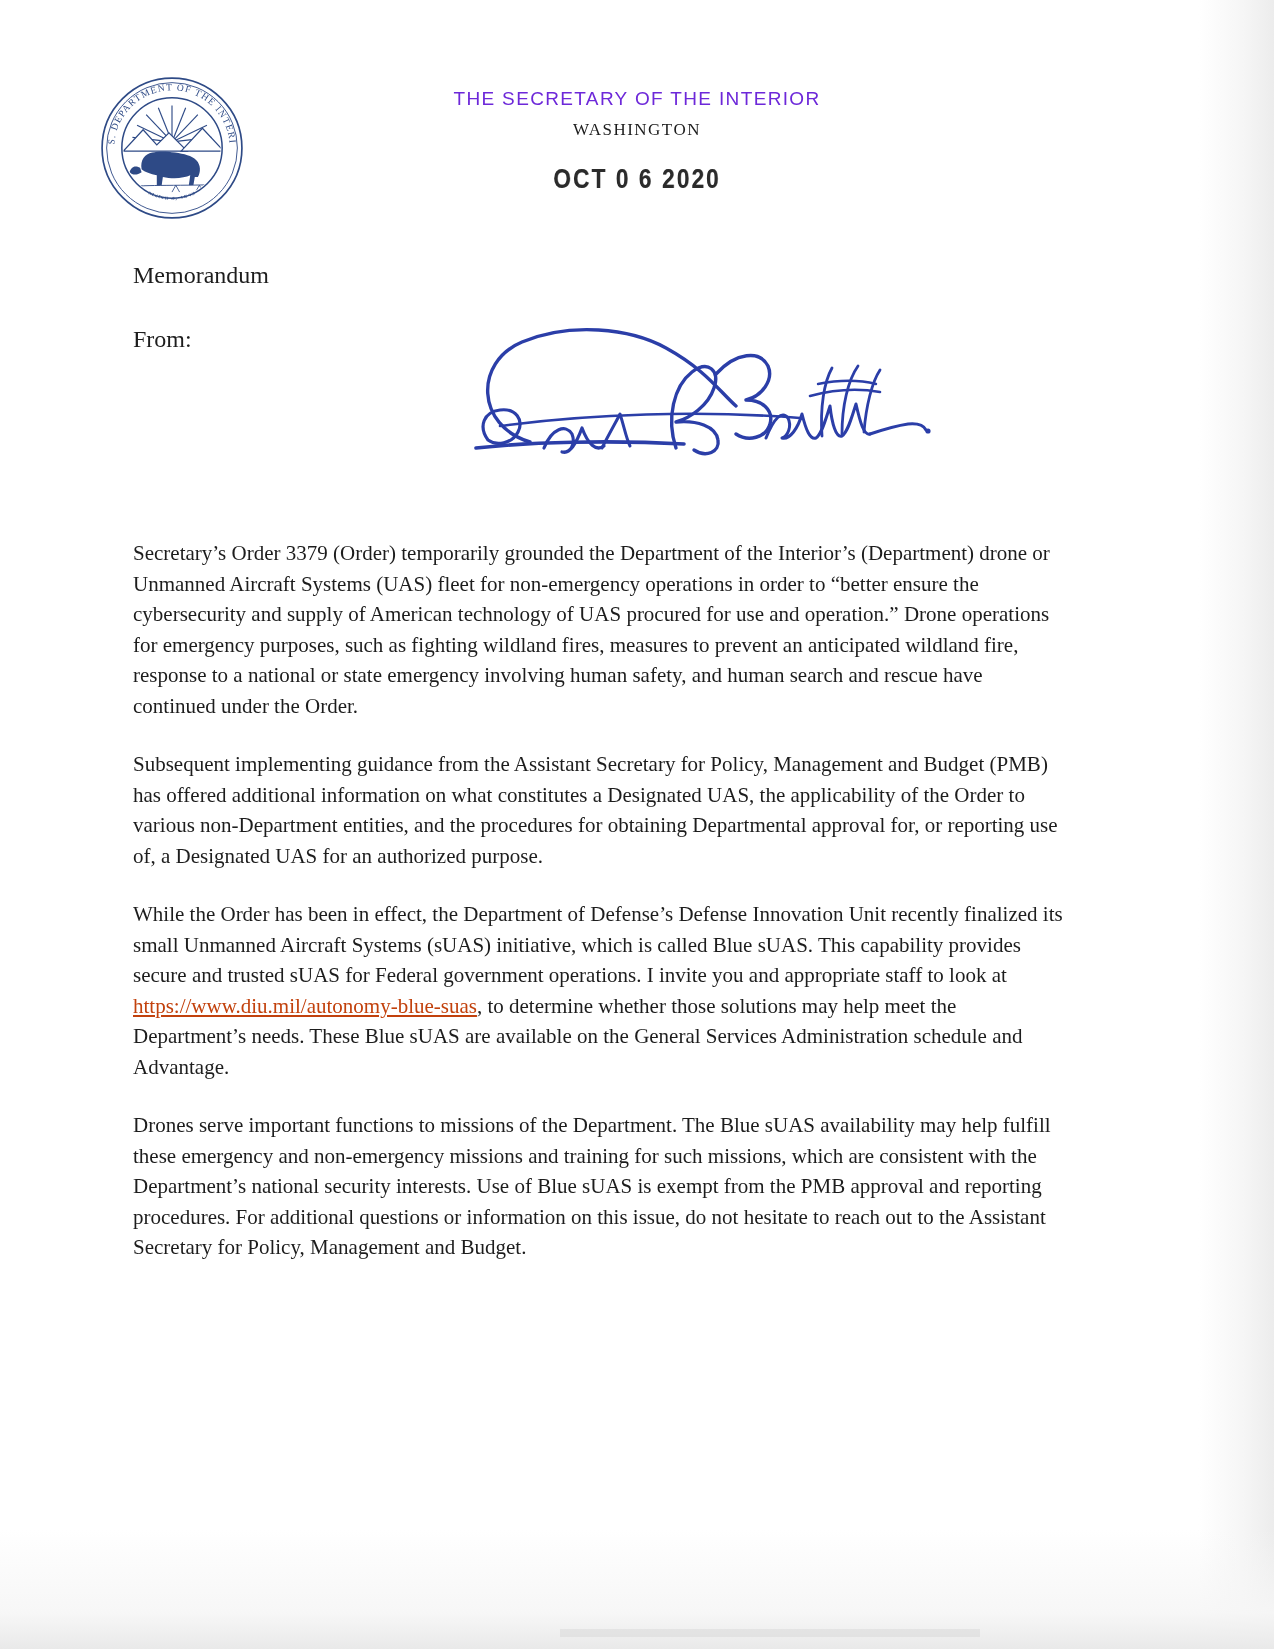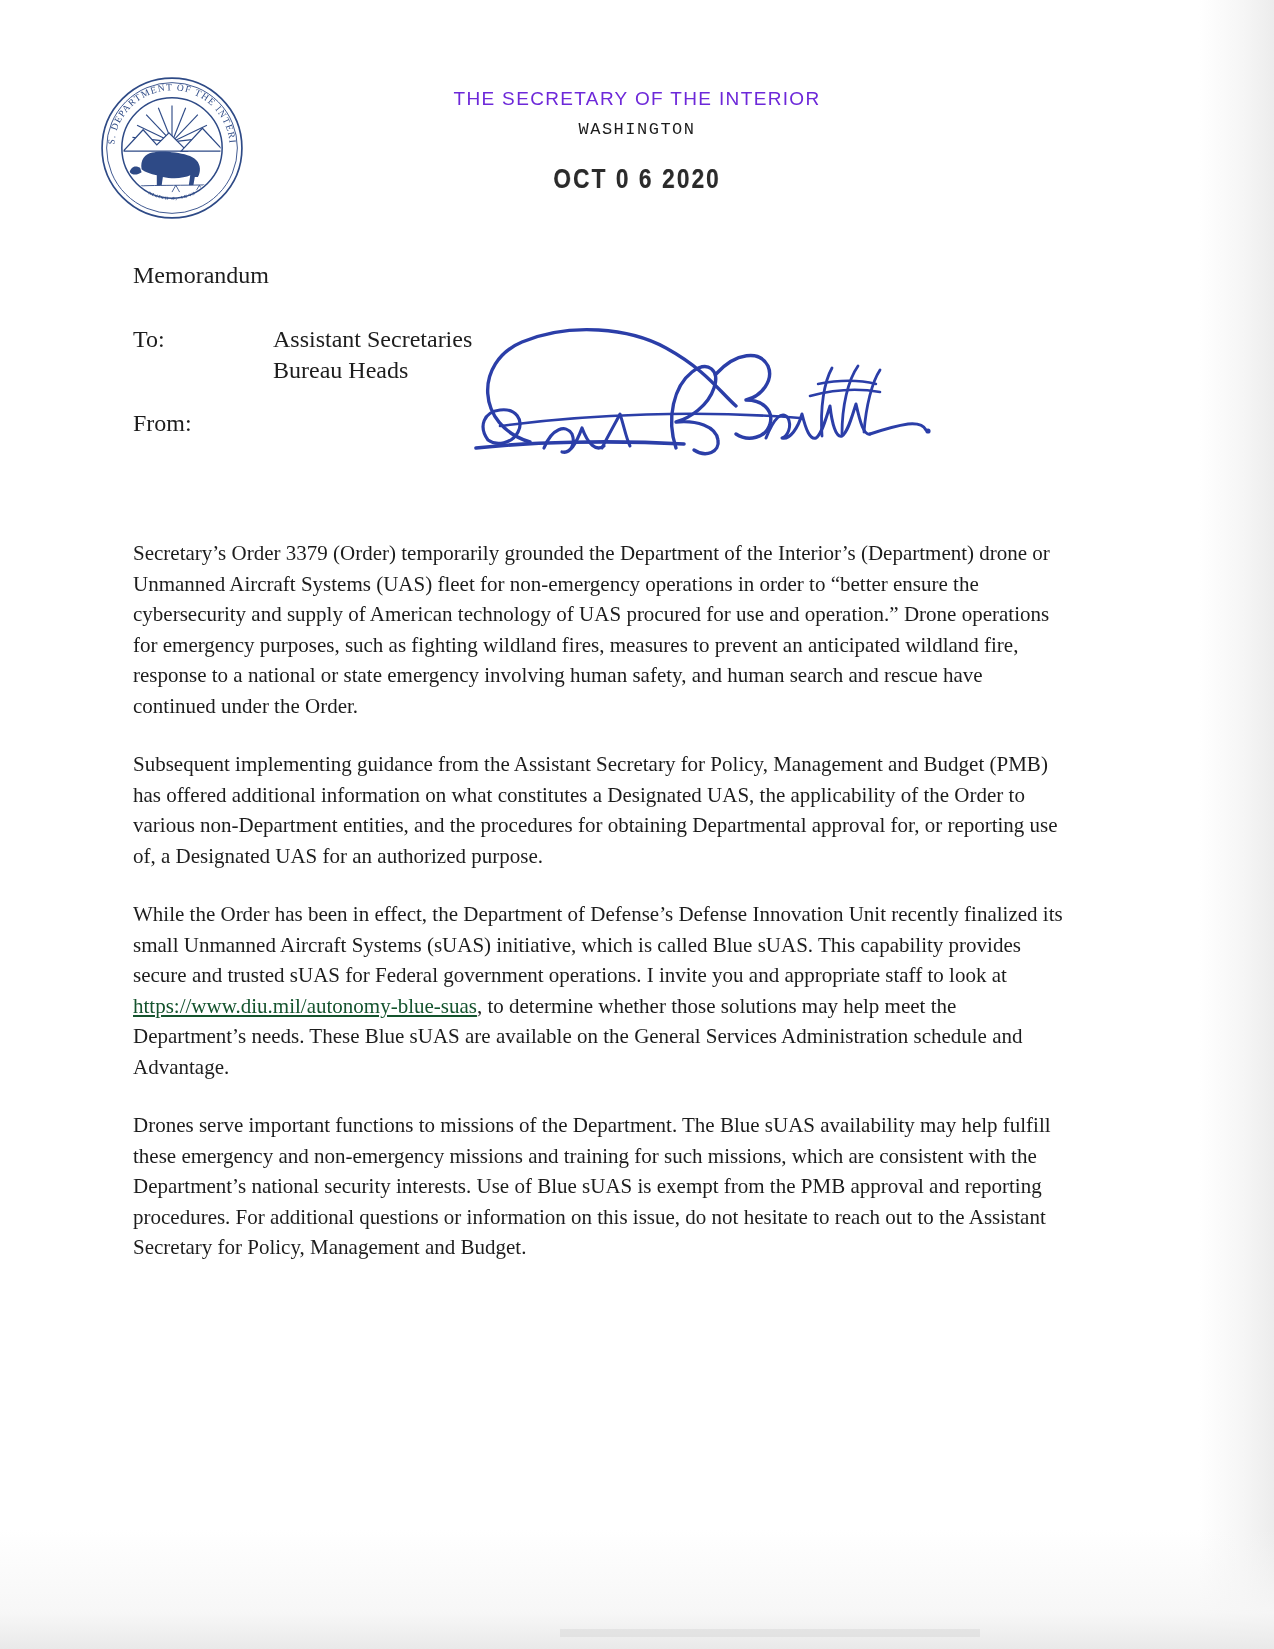--- a/index.html
+++ b/index.html
@@ -63,21 +63,21 @@
   }
   .lh-line1 {
     font-family: "Liberation Sans", "DejaVu Sans", sans-serif;
     font-size: 19px;
     letter-spacing: 1.35px;
     color: #6d28d9;
     line-height: 26px;
     text-align: center;
   }
   .lh-line2 {
-    font-family: Liberation Mono, monospace;
+    font-family: Liberation Serif, serif;
     font-size: 17px;
     letter-spacing: 1.5px;
     color: #1c1c1c;
     margin-top: 6px;
     line-height: 24px;
   }
   .date-stamp {
     position: absolute;
     left: 337px;
     top: 164px;
@@ -129,21 +129,21 @@
     margin: 0 0 28px 0;
     text-align: left;
   }
   .body-block {
     position: absolute;
     left: 133px;
     top: 538px;
     width: 933px;
   }
   a.doclink {
-    color: #14532d;
+    color: #c2410c;
     text-decoration: underline;
   }
 
   
   .signature {
     position: absolute;
     left: 470px;
     top: 322px;
     width: 470px;
     height: 140px;
@@ -214,27 +214,20 @@
 
   <div class="letterhead">
     <div class="lh-line1">THE SECRETARY OF THE INTERIOR</div>
     <div class="lh-line2">WASHINGTON</div>
   </div>
   <div class="date-stamp">OCT 0 6 2020</div>
 
   <div class="memo">
     <div class="memo-title">Memorandum</div>
 
-    <div class="field-row">
-      <div class="field-label">To:</div>
-      <div class="field-value">
-        <span class="sub">Assistant Secretaries</span>
-        <span class="sub">Bureau Heads</span>
-      </div>
-    </div>
 
     <div class="field-row">
       <div class="field-label">From:</div>
     </div>
 
   </div>
 
   <div class="signature">
     <svg viewBox="0 0 470 140" width="470" height="140" aria-hidden="true">
       <g fill="none" stroke="#2b3ea8" stroke-linecap="round" stroke-linejoin="round">

